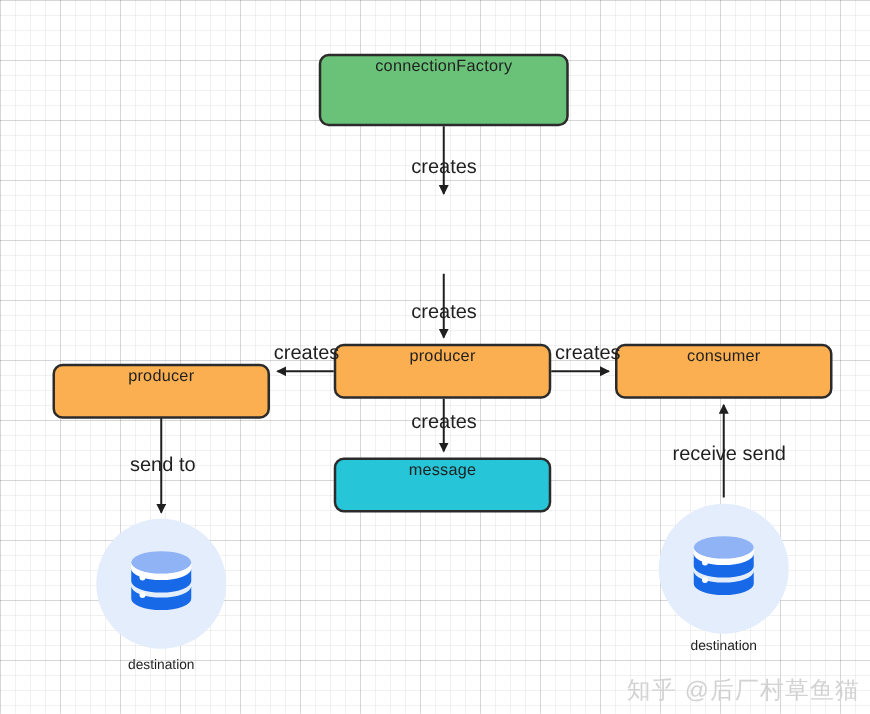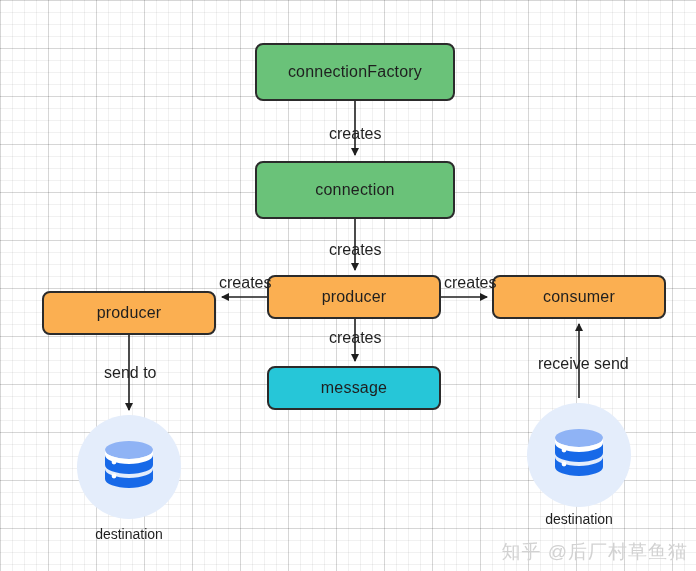--- a/index.html
+++ b/index.html
@@ -23,42 +23,41 @@
       linear-gradient(to bottom, rgba(0,0,0,0.055) 1px, transparent 1px),
       linear-gradient(to right, rgba(0,0,0,0.115) 1px, transparent 1px),
       linear-gradient(to bottom, rgba(0,0,0,0.115) 1px, transparent 1px);
     background-size: 12px 12px, 12px 12px, 48px 48px, 48px 48px;
     background-position: 0 1px, 1px 0, 0 1px, 1px 0;
   }
   .node {
     position: absolute;
     box-sizing: border-box;
     display: flex;
-    align-items: center;
     justify-content: center;
     border: 2px solid #2b2b2b;
     border-radius: 8px;
-    font-size: 16px;
+    font-size: 13px;
     color: #1f1f1f;
     letter-spacing: 0.2px;
   }
   .node.green { background: #6ac279; }
   .node.orange { background: #fbaf51; }
   .node.cyan { background: #26c6d8; }
 
   .edge-label {
     position: absolute;
     font-size: 16px;
     color: #1f1f1f;
     background: transparent;
     white-space: nowrap;
   }
   .node-label {
     position: absolute;
-    font-size: 14px;
+    font-size: 11px;
     color: #1f1f1f;
     white-space: nowrap;
     text-align: center;
   }
   svg.wires {
     position: absolute;
     left: 0; top: 0;
     width: 696px;
     height: 571px;
     overflow: visible;
@@ -113,23 +112,20 @@
     </g>
     <g>
       <line x1="579" y1="398" x2="579" y2="324" stroke="#1f1f1f" stroke-width="1.6" marker-end="url(#arrow)"></line>
     </g>
   </svg>
 
   <div class="node green" style="left:255px; top:43px; width:200px; height:58px;">
     <span>connectionFactory</span>
   </div>
 
-  <div class="node green" style="left:255px; top:161px; width:200px; height:58px;">
-    <span>connection</span>
-  </div>
 
   <div class="node orange" style="left:42px; top:291px; width:174px; height:44px;">
     <span>producer</span>
   </div>
 
   <div class="node orange" style="left:267px; top:275px; width:174px; height:44px;">
     <span>producer</span>
   </div>
 
   <div class="node cyan" style="left:267px; top:366px; width:174px; height:44px;">

